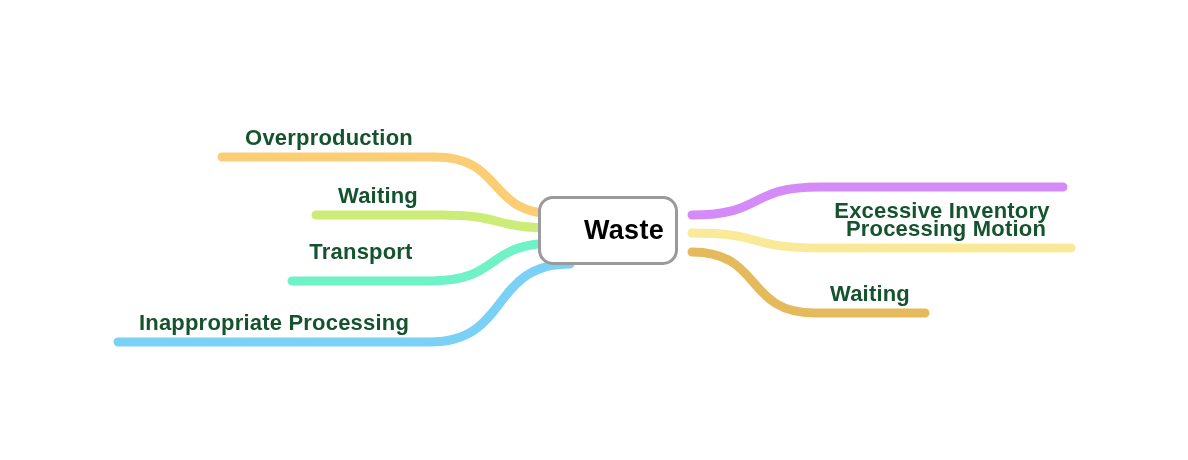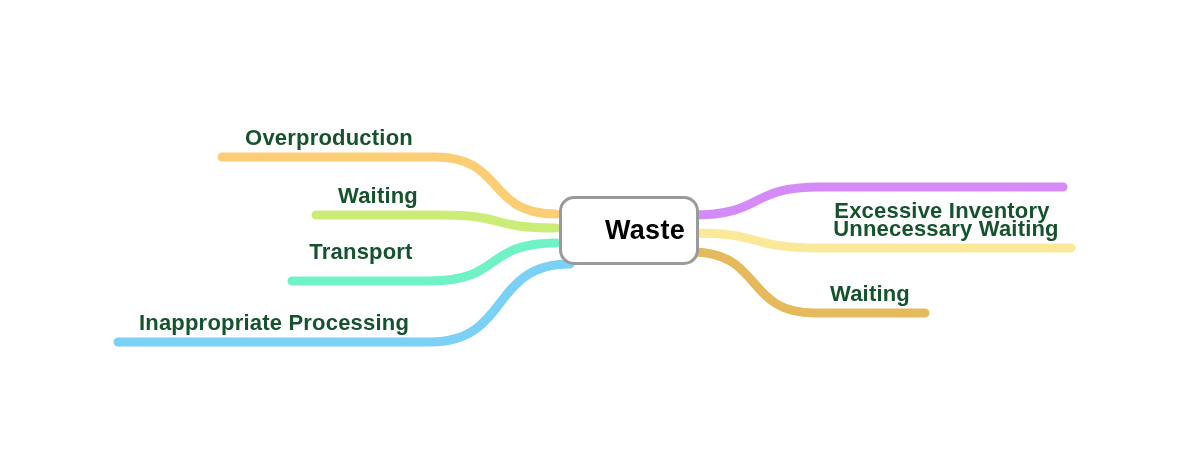--- a/index.html
+++ b/index.html
@@ -62,20 +62,20 @@
       <path d="M 692 233 C 766 233, 746 248, 820 248 L 1071 248" fill="none" stroke="#FAE998" stroke-width="9" stroke-linecap="round"></path>
       <path d="M 692 252 C 763 252, 744 313, 815 313 L 925 313" fill="none" stroke="#E5BA5C" stroke-width="9" stroke-linecap="round"></path>
     </svg>
 
   <div id="labels-layer">
       <div class="branch-label" style="left: 329px; top: 125px;">Overproduction</div>
       <div class="branch-label" style="left: 378px; top: 183px;">Waiting</div>
       <div class="branch-label" style="left: 361px; top: 239px;">Transport</div>
       <div class="branch-label" style="left: 274px; top: 310px; text-align: center;">Inappropriate Processing</div>
       <div class="branch-label" style="left: 942px; top: 155px; margin-top: 43px;">Excessive Inventory</div>
-      <div class="branch-label" style="left: 946px; top: 216px;">Unnecessary Waiting</div>
+      <div class="branch-label" style="left: 946px; top: 216px;">Processing Motion</div>
       <div class="branch-label" style="left: 870px; top: 281px;">Waiting</div>
     </div>
 
-  <div class="center-node" id="center-node" style="left: 559px; top: 196px; width: 140px; height: 69px; border-color: rgb(154, 154, 154); background: rgb(255, 255, 255); padding-left: 32px;">
+  <div class="center-node" id="center-node" style="left: 538px; top: 196px; width: 140px; height: 69px; border-color: rgb(154, 154, 154); background: rgb(255, 255, 255); padding-left: 32px;">
     <span style="color: rgb(0, 0, 0);">Waste</span>
   </div>
 </div>
 
 </body></html>

